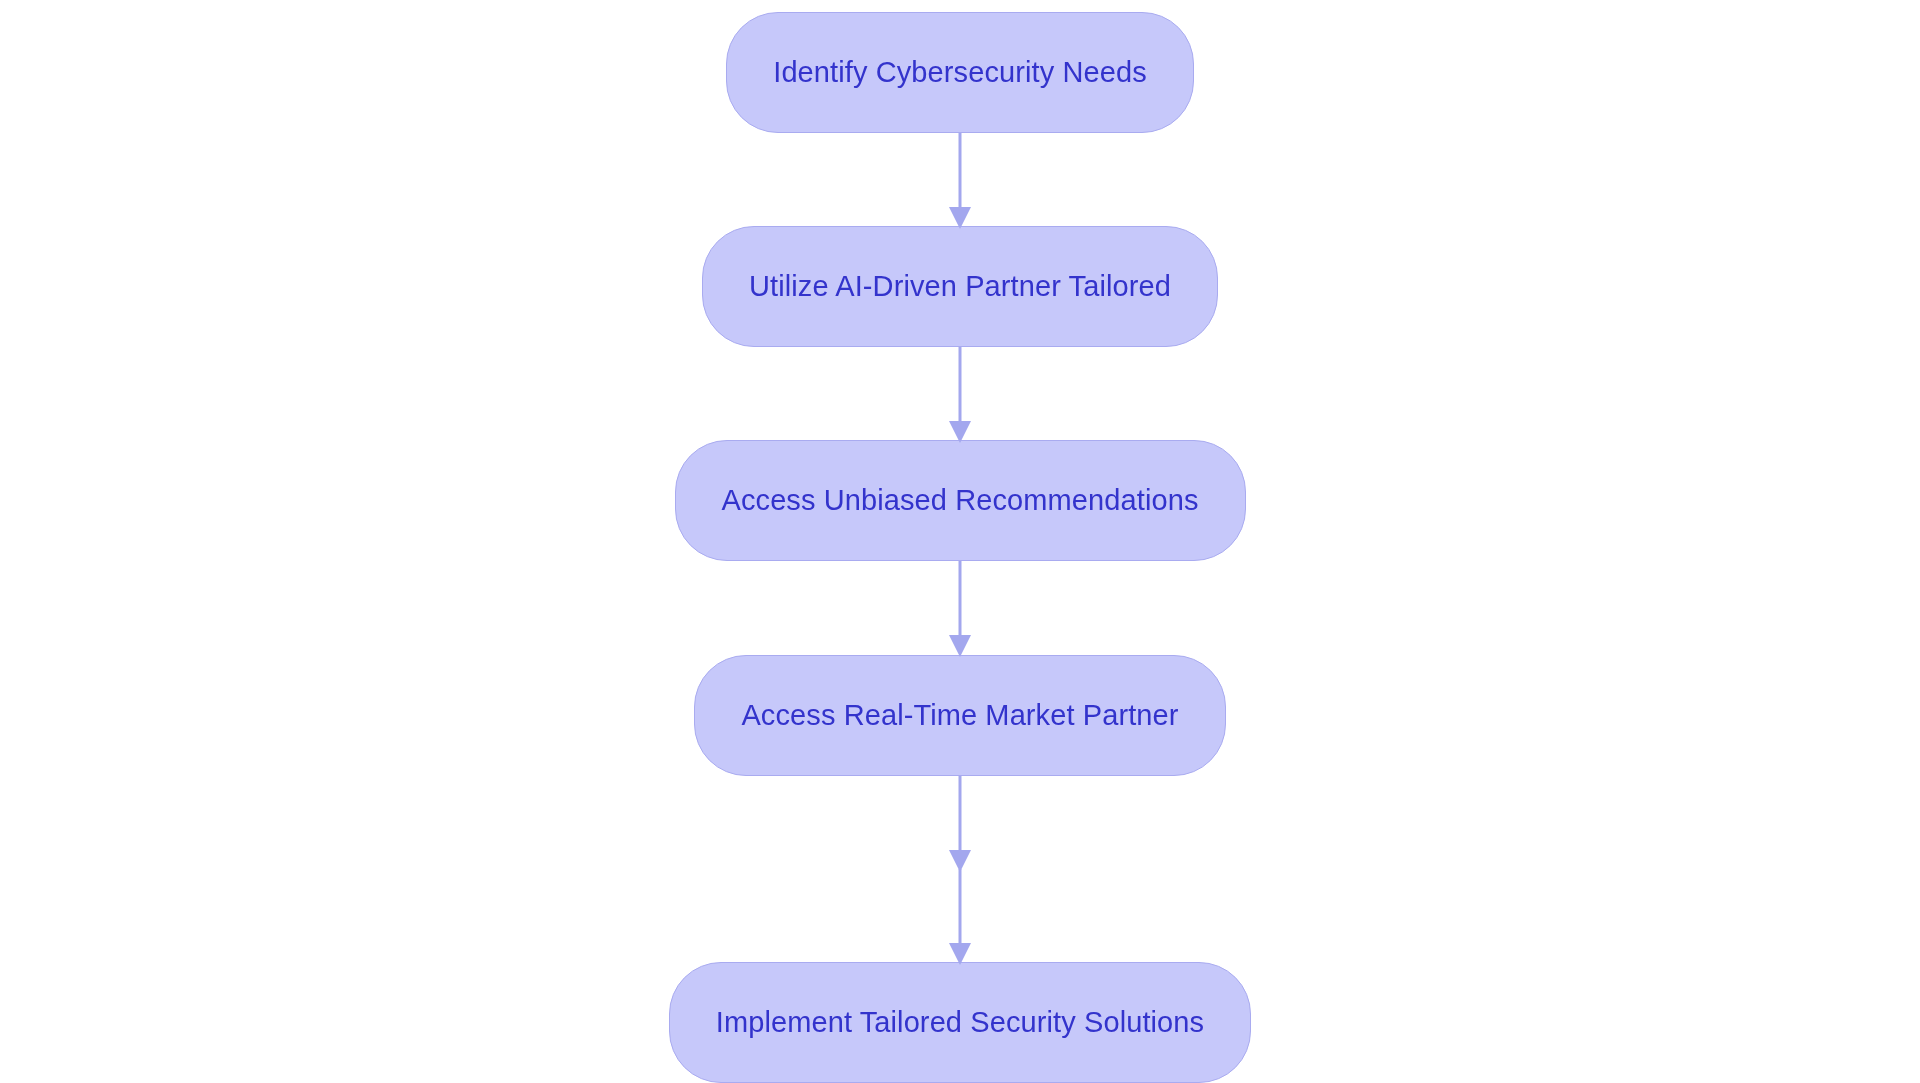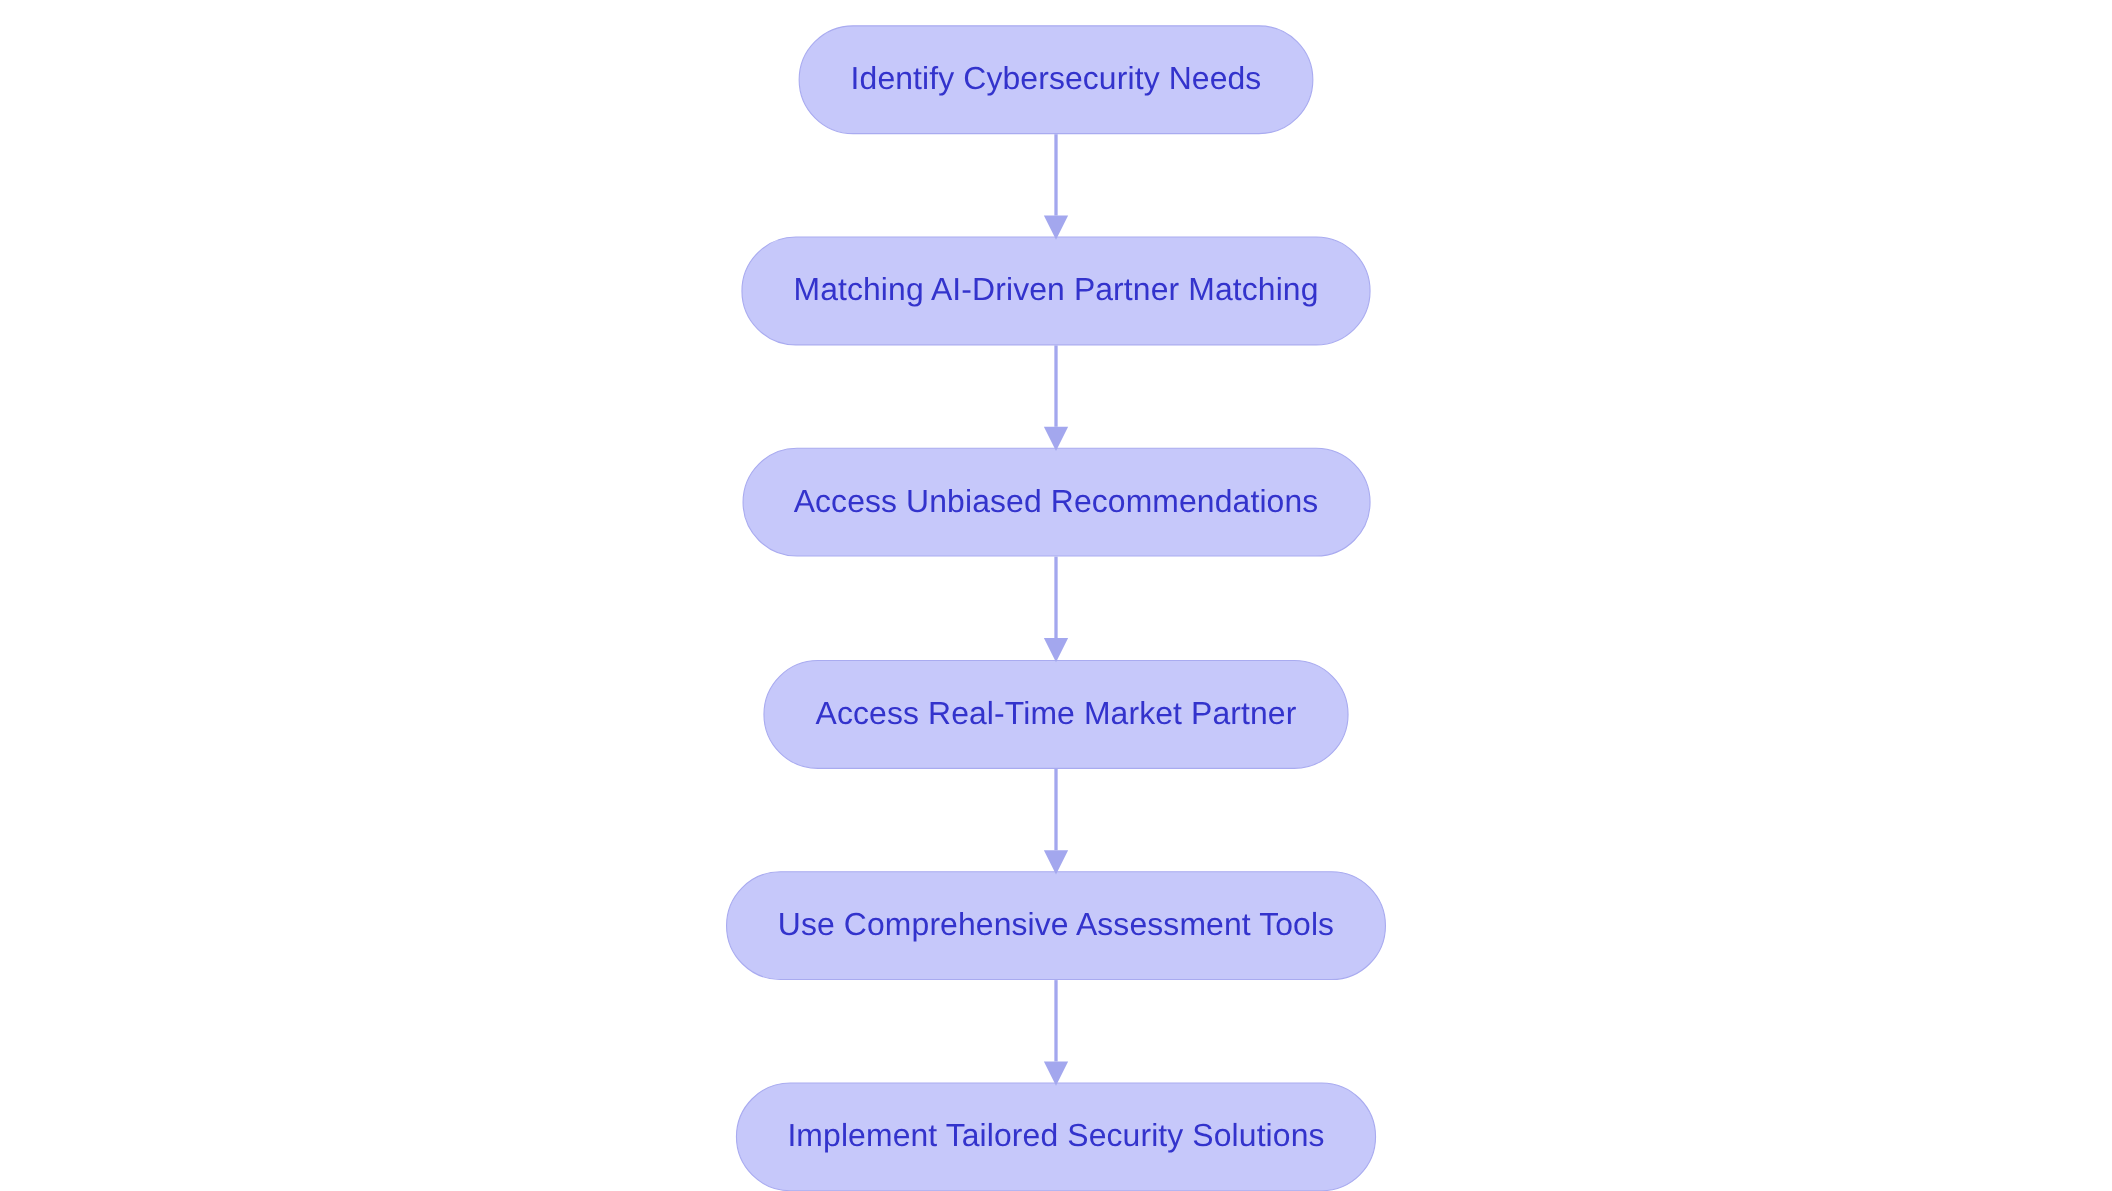--- a/index.html
+++ b/index.html
@@ -28,35 +28,34 @@
   }
 
   .flow-step {
     display: flex;
     flex-direction: column;
     align-items: center;
   }
 
   .node {
     box-sizing: border-box;
-    height: 99px;
+    height: 121px;
     border-radius: 52px;
     background: #c6c8fa;
     border: 1.6px solid #a9abf0;
     color: #3333cc;
     display: flex;
     align-items: center;
     justify-content: center;
     padding: 0 46px;
     font-size: 29px;
     font-weight: 400;
     letter-spacing: 0.1px;
     white-space: nowrap;
     line-height: 1;
-    margin-top: 11px;
   }
 
   .connector {
     width: 22px;
     height: 96px;
     position: relative;
     display: block;
   }
   .connector .stem {
     position: absolute;
@@ -90,21 +89,21 @@
     </div>
   </div>
 
   <div class="connector">
     <div class="stem"></div>
     <div class="head"></div>
   </div>
 
   <div class="flow-step">
     <div class="node">
-      <span>Matching AI-Driven Partner Matching</span>
+      <span>Utilize AI-Driven Partner Tailored</span>
     </div>
   </div>
 
   <div class="connector">
     <div class="stem"></div>
     <div class="head"></div>
   </div>
 
   <div class="flow-step">
     <div class="node">
@@ -121,25 +120,20 @@
     <div class="node">
       <span>Access Real-Time Market Partner</span>
     </div>
   </div>
 
   <div class="connector">
     <div class="stem"></div>
     <div class="head"></div>
   </div>
 
-  <div class="flow-step">
-    <div class="node">
-      <span>Use Comprehensive Assessment Tools</span>
-    </div>
-  </div>
 
   <div class="connector">
     <div class="stem"></div>
     <div class="head"></div>
   </div>
 
   <div class="flow-step">
     <div class="node">
       <span>Implement Tailored Security Solutions</span>
     </div>

